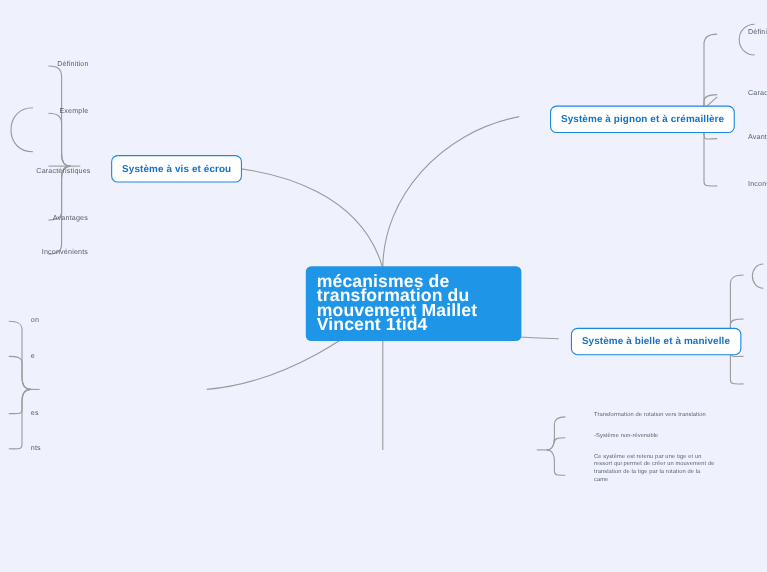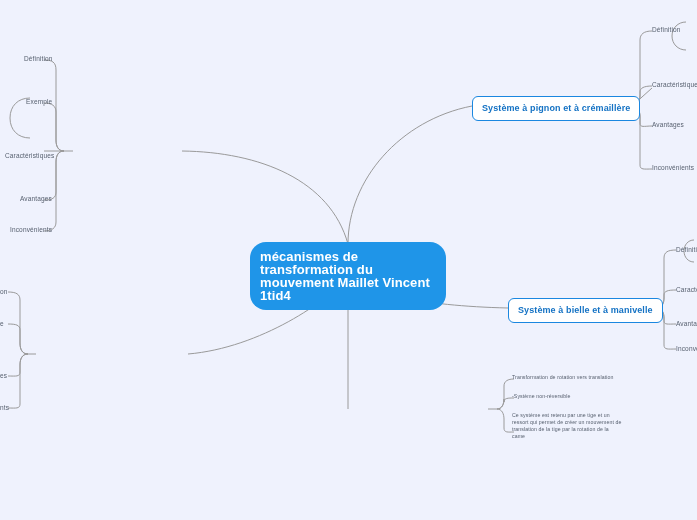--- a/index.html
+++ b/index.html
@@ -7,30 +7,30 @@
     width:697px;height:520px;
     background:#eff2fd;
     font-family:"Liberation Sans", sans-serif;
     overflow:hidden;
     position:relative;
   }
   #canvas{position:absolute;inset:0;width:697px;height:520px;}
   svg.links{position:absolute;left:0;top:0;width:697px;height:520px;pointer-events:none;}
   svg.links path{fill:none;stroke:#9a9a9a;stroke-width:1;}
 
-  .node{position:absolute;box-sizing:border-box;}
+  .node{position:absolute;box-sizing:border-box;margin-left:28px;}
 
   
   .root{
     background:#1f95e8;
     color:#ffffff;
     font-weight:bold;
-    font-size:13px;
+    font-size:16px;
     line-height:13px;
-    border-radius:16px;
+    border-radius:5px;
     padding:8px 10px;
     letter-spacing:.1px;
   }
 
   
   .branch{
     background:#ffffff;
     border:1.6px solid #1a87e0;
     border-radius:6px;
     color:#1472c4;
@@ -110,20 +110,23 @@
     <path d="M488,409 L497,409"></path>
     <path d="M497,409 C502,409 504,404 504,399 L504,386 C504,381 508,379 514,379"></path>
     <path d="M497,409 C502,409 504,404 504,399 L504,402 C504,398 508,398 514,398"></path>
     <path d="M497,409 C502,409 504,414 504,419 L504,428 C504,433 508,432 514,432"></path>
   </svg>
 
   <div class="node root" style="left:250px;top:242px;width:196px;">
     <span>mécanismes de transformation du mouvement Maillet Vincent 1tid4</span>
   </div>
 
+  <div class="node branch" style="left:73px;top:141px;">
+    <span>Système à vis et écrou</span>
+  </div>
   <div class="node leaf" style="left:24px;top:54px;">
     <span>Définition</span>
   </div>
   <div class="node leaf" style="left:26px;top:97px;">
     <span>Exemple</span>
   </div>
   <div class="node leaf" style="left:5px;top:151px;">
     <span>Caractéristiques</span>
   </div>
   <div class="node leaf" style="left:20px;top:194px;">
@@ -142,21 +145,21 @@
   <div class="node leaf" style="left:652px;top:80px;">
     <span>Caractéristiques</span>
   </div>
   <div class="node leaf" style="left:652px;top:120px;">
     <span>Avantages</span>
   </div>
   <div class="node leaf" style="left:652px;top:163px;">
     <span>Inconvénients</span>
   </div>
 
-  <div class="node branch" style="left:508px;top:298px;text-align:center;">
+  <div class="node branch" style="left:491px;top:298px;text-align:center;">
     <span>Système à bielle et à manivelle</span>
   </div>
   <div class="node leaf" style="left:676px;top:245px;">
     <span>Définition</span>
   </div>
   <div class="node leaf" style="left:676px;top:285px;">
     <span>Caractéri</span>
   </div>
   <div class="node leaf" style="left:676px;top:319px;">
     <span>Avantage</span>

